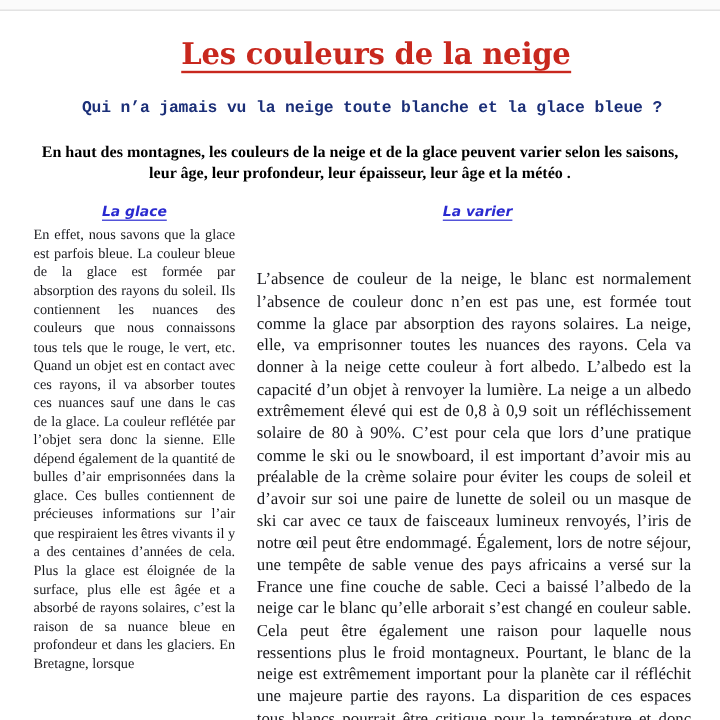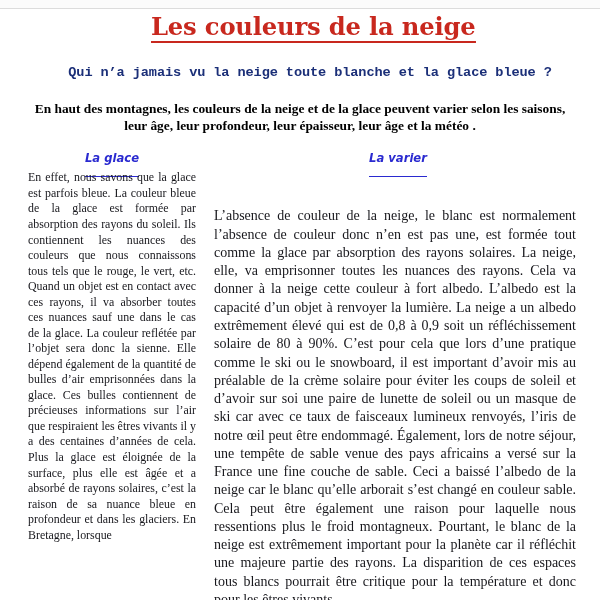--- a/index.html
+++ b/index.html
@@ -44,21 +44,21 @@
     font-weight: 600;
     color: #16a02c;
     letter-spacing: .1px;
     border-bottom: 2.5px solid #16a02c;
     padding-bottom: 1px;
     line-height: 1.15;
   }
 
   .doc-title-wrap {
     text-align: center;
-    margin-top: 4px;
+    margin-top: 22px;
     padding-left: 22px;
   }
   .doc-title {
     display: inline-block;
     font-family: "DejaVu Serif", "Liberation Serif", serif;
     font-weight: bold;
     font-size: 25px;
     color: #c8281e;
     letter-spacing: -0.2px;
     line-height: 1.1;
@@ -110,21 +110,21 @@
     text-align: center;
     font-family: "DejaVu Sans", sans-serif;
     font-size: 11.6px;
     font-weight: 700;
     font-style: italic;
     color: #2a2ad0;
     margin-bottom: 5px;
   }
   .col-heading span {
     border-bottom: 1.6px solid #2a2ad0;
-    padding-bottom: 11px;
+    padding-bottom: 0px;
     text-align: right;
   }
   .col-heading.offset { padding-left: 6px; }
 
   .body-text {
     font-family: "Liberation Serif", "DejaVu Serif", serif;
     font-size: 11.9px;
     line-height: 1.305;
     color: #17171c;
     text-align: justify;

